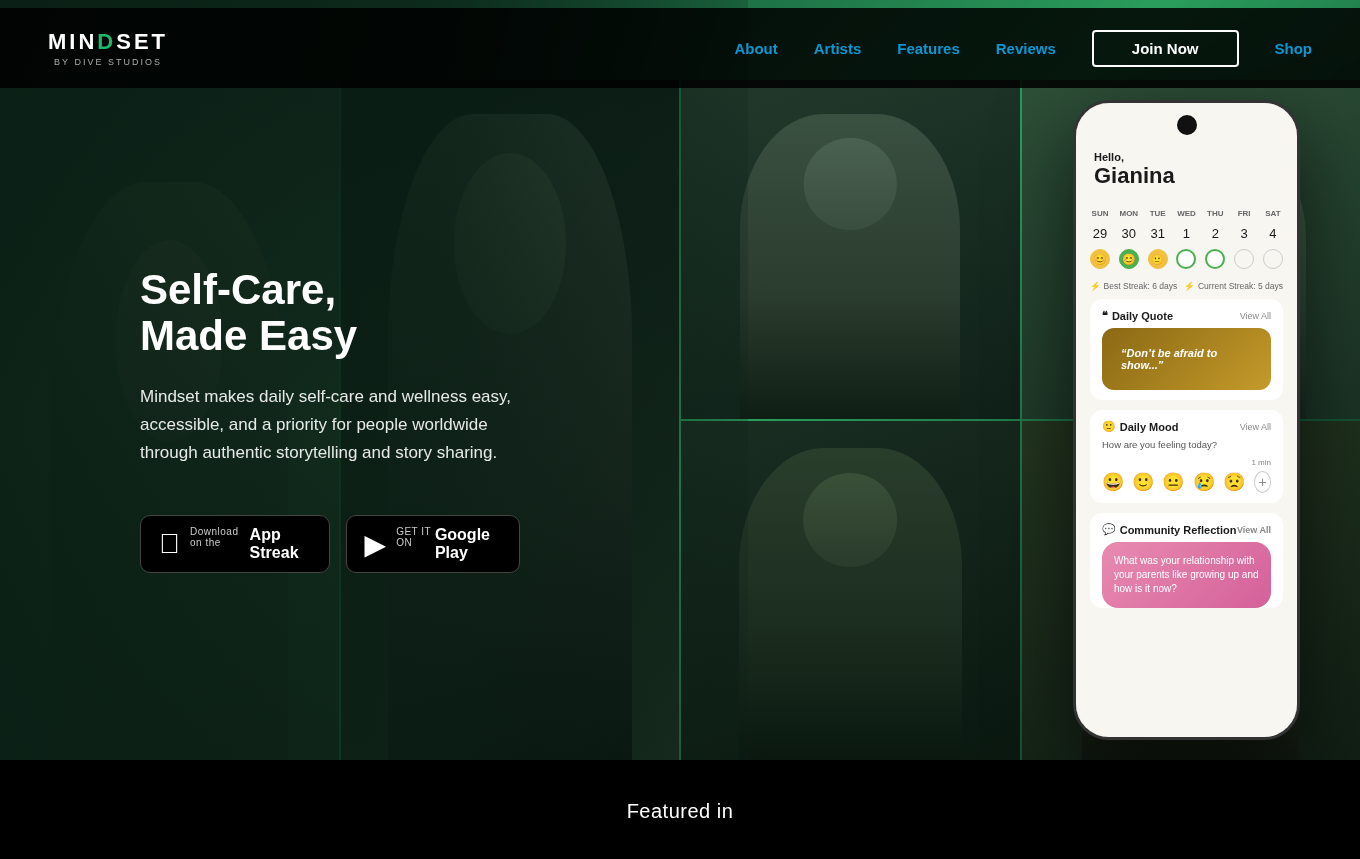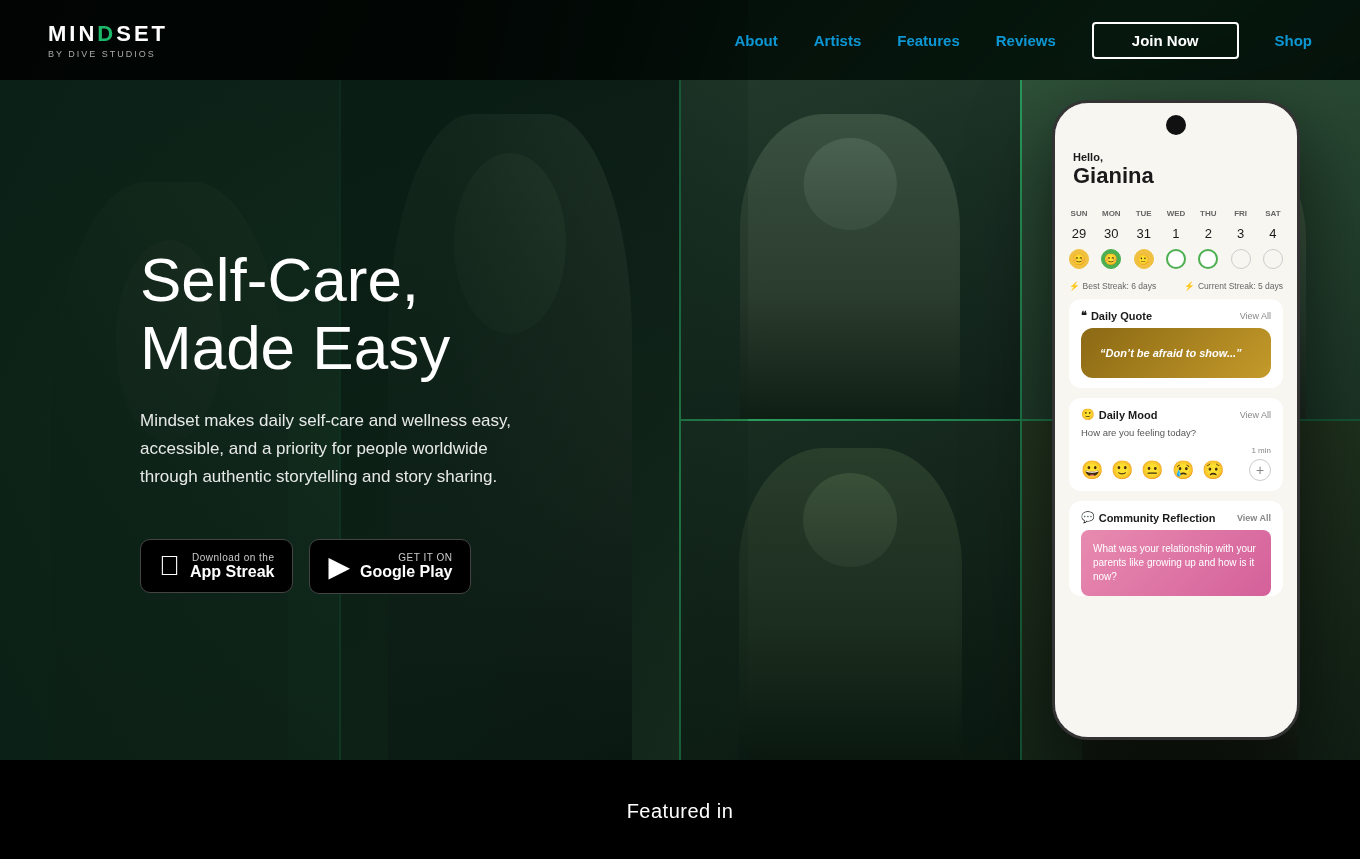--- a/index.html
+++ b/index.html
@@ -1,31 +1,31 @@
 <!DOCTYPE html>
 <html><head>
   <meta charset="utf-8">
   <style>
     * { margin: 0; padding: 0; box-sizing: border-box; }
     body { font-family: -apple-system, BlinkMacSystemFont, 'Segoe UI', sans-serif; background: #000; color: #fff; overflow-x: hidden; }
 
     
     nav {
-      position: fixed; top: 0; left: 0; width: 100%; z-index: 100;
+      position: fixed; top: 8px; left: 0; width: 100%; z-index: 100;
       background: rgba(0,0,0,0.85);
       display: flex; align-items: center; justify-content: space-between;
       padding: 0 48px; height: 80px;
     }
     .nav-logo { display: flex; flex-direction: column; }
     .nav-logo .logo-text {
       font-size: 22px; font-weight: 800; letter-spacing: 3px; color: #fff;
       text-transform: uppercase;
     }
     .nav-logo .logo-text span { color: #1db96a; }
-    .nav-logo .logo-sub { font-size: 9px; letter-spacing: 2px; color: #aaa; text-transform: uppercase; margin-top: 2px; }
+    .nav-logo .logo-sub { font-size: 9px; letter-spacing: 2px; color: #aaa; text-transform: uppercase; margin-top: 2px; text-align: center; }
     .nav-links { display: flex; align-items: center; gap: 36px; }
     .nav-links a {
       color: #0ea5e9; text-decoration: none; font-size: 15px; font-weight: 700;
       opacity: 0.9; cursor: pointer;
     }
     .nav-join {
       background: transparent; border: 2px solid #fff;
       color: #fff; padding: 8px 38px; border-radius: 4px;
       font-size: 15px; font-weight: 600; cursor: pointer;
     }
@@ -68,44 +68,44 @@
       display: flex; align-items: flex-end; justify-content: center;
       overflow: hidden;
     }
 
     .hero-content {
       position: relative; z-index: 10;
       padding: 80px 80px 80px 140px;
       max-width: 600px;
     }
     .hero-title {
-      font-size: 62px; font-weight: 400; line-height: 1.1;
+      font-size: 42px; font-weight: 700; line-height: 1.1;
       color: #fff; margin-bottom: 24px;
     }
     .hero-desc {
       font-size: 17px; line-height: 1.65; color: rgba(255,255,255,0.9);
       margin-bottom: 48px; max-width: 420px;
     }
     .hero-buttons { display: flex; gap: 16px; align-items: center; }
     .app-btn {
       display: flex; align-items: center; gap: 10px;
       background: #000; border: 1.5px solid #444;
       border-radius: 10px; padding: 10px 18px;
       cursor: pointer; text-decoration: none; color: #fff;
     }
     .app-btn-icon { font-size: 28px; }
-    .app-btn-text { display: flex; flex-direction: column; align-items: flex-end; }
+    .app-btn-text { display: flex; flex-direction: row; }
     .app-btn-sub { font-size: 10px; color: #ccc; letter-spacing: 0.5px; }
     .app-btn-main { font-size: 16px; font-weight: 700; color: #fff; }
 
     
     .phone-container {
       position: absolute; right: 60px; bottom: 0; top: 100px;
       z-index: 10;
-      width: 248px;
+      width: 227px;
     }
     .phone-frame {
       background: #f5f5f0;
       border-radius: 36px;
       border: 3px solid #333;
       box-shadow: 0 30px 80px rgba(0,0,0,0.6), inset 0 0 0 1px #555;
       overflow: hidden;
       height: 640px;
       position: relative;
     }
@@ -205,21 +205,21 @@
       border-radius: 12px;
     }
     .ps-community-header {
       display: flex; justify-content: space-between; align-items: center;
       padding: 10px 12px 6px;
       font-size: 11px; font-weight: 700; color: #1a1a1a;
     }
     .ps-community-card {
       margin: 0 12px 10px;
       background: linear-gradient(135deg, #e88bb0, #d4609a);
-      border-radius: 8px;
+      border-radius: 16px;
       padding: 12px;
       font-size: 10px; color: #fff; font-weight: 500; line-height: 1.4;
     }
 
     
     .featured-section {
       background: #000;
       padding: 40px 80px;
       text-align: center;
     }

